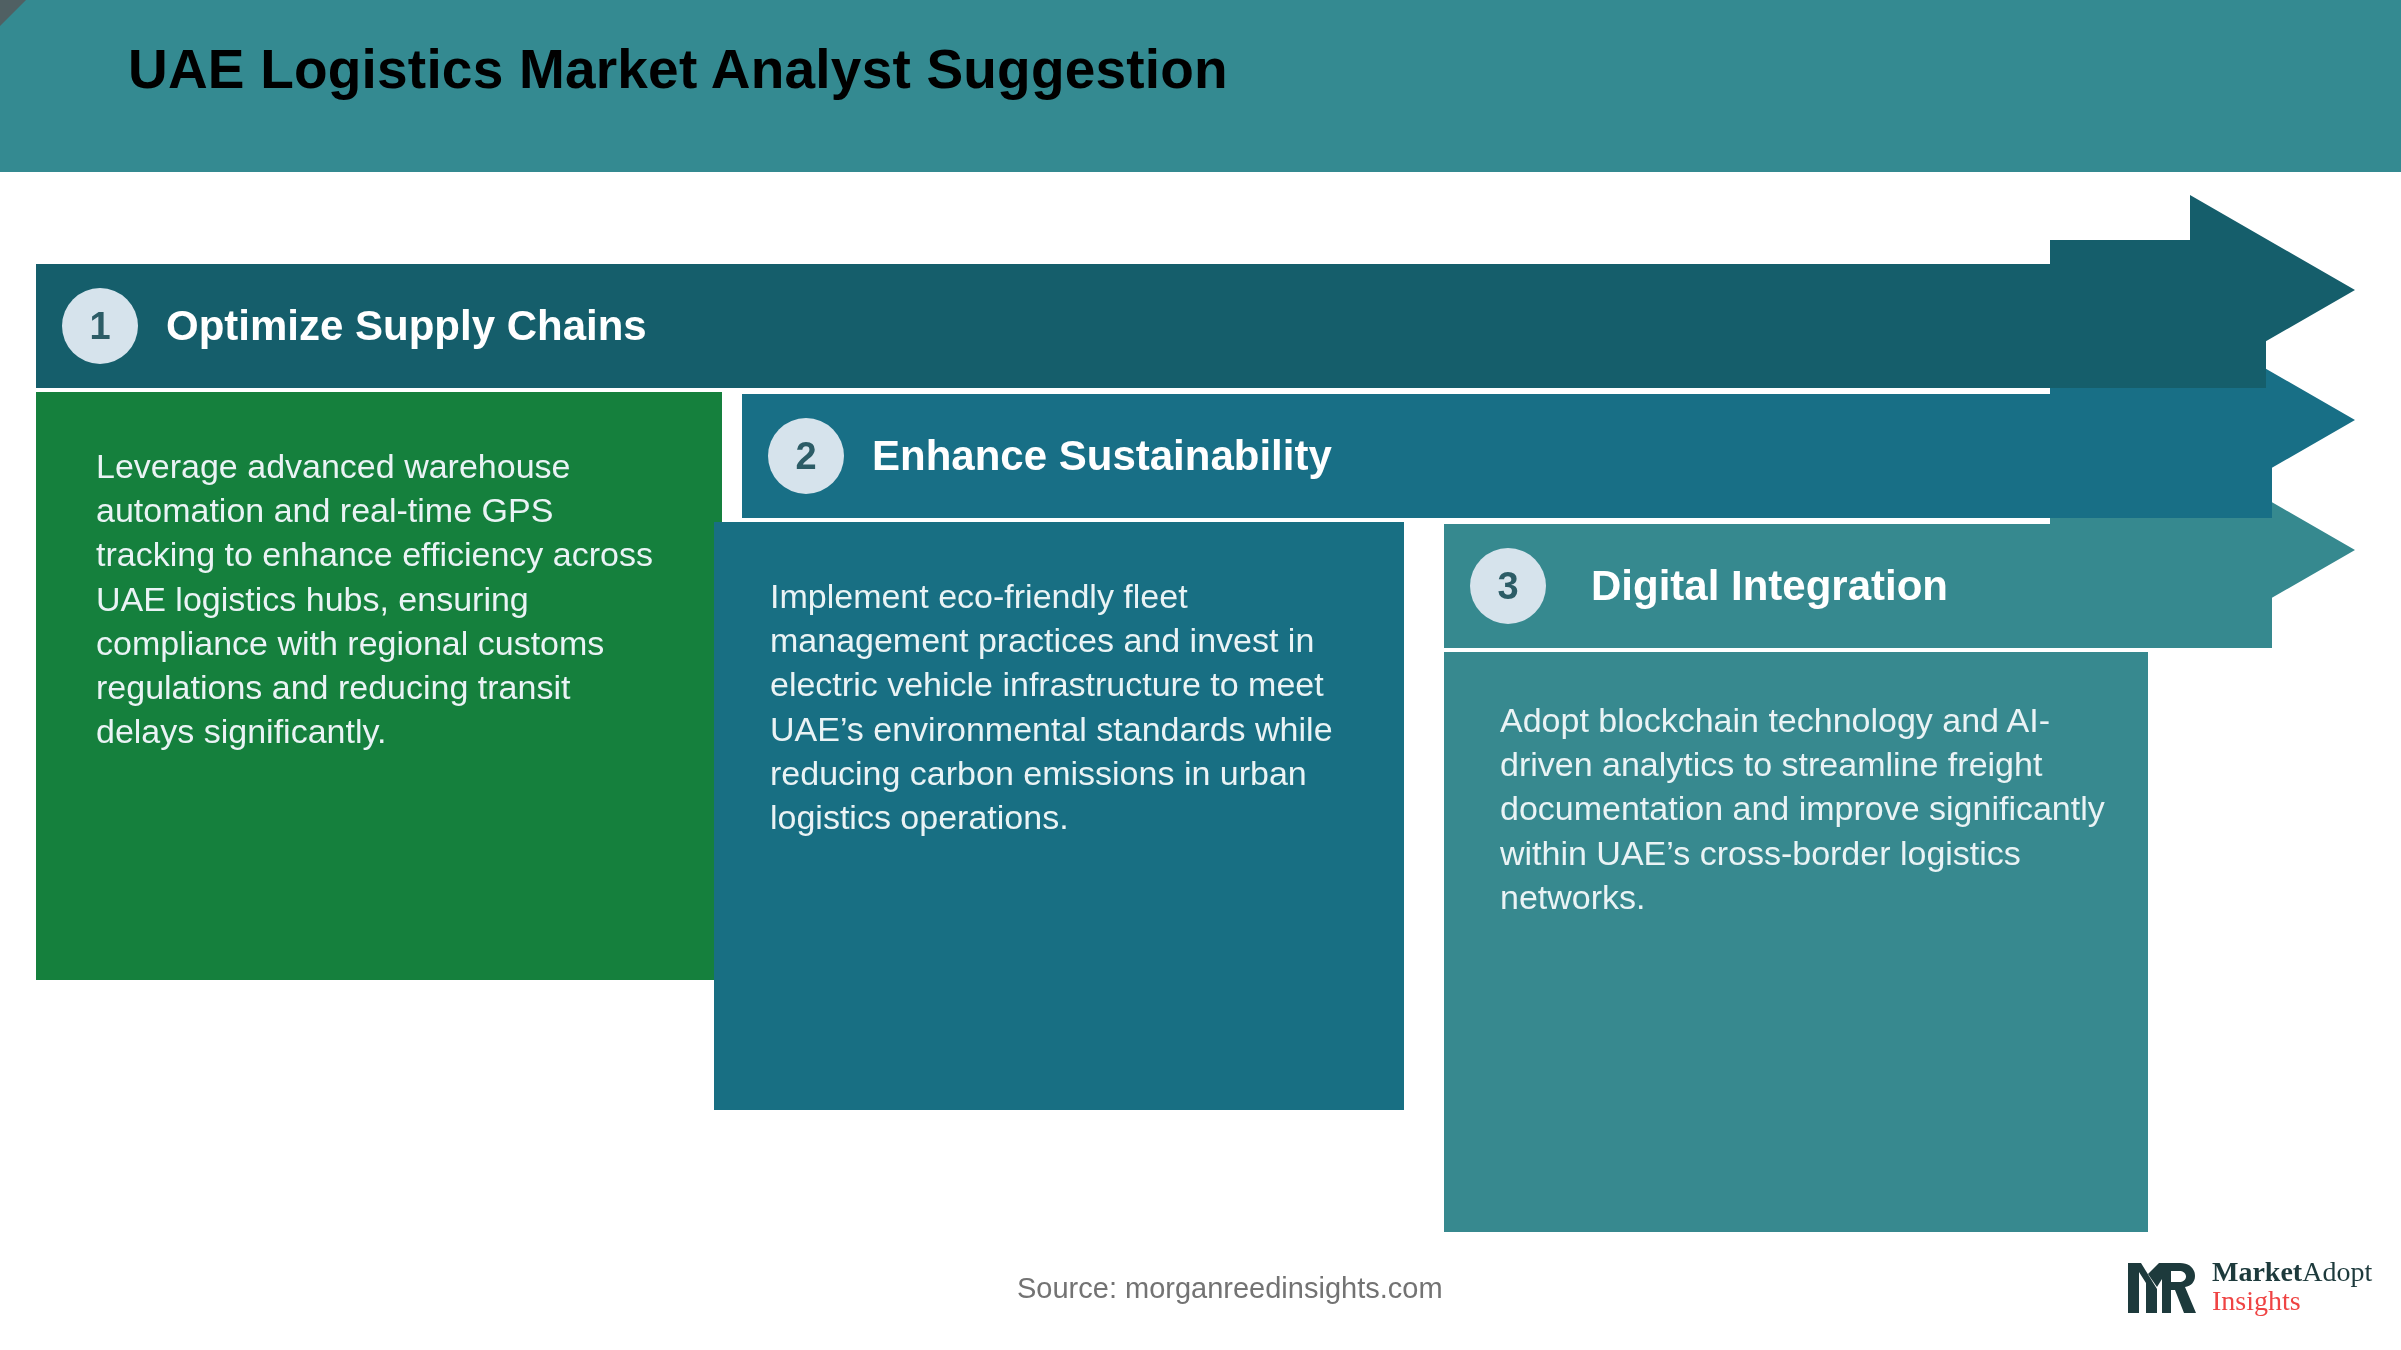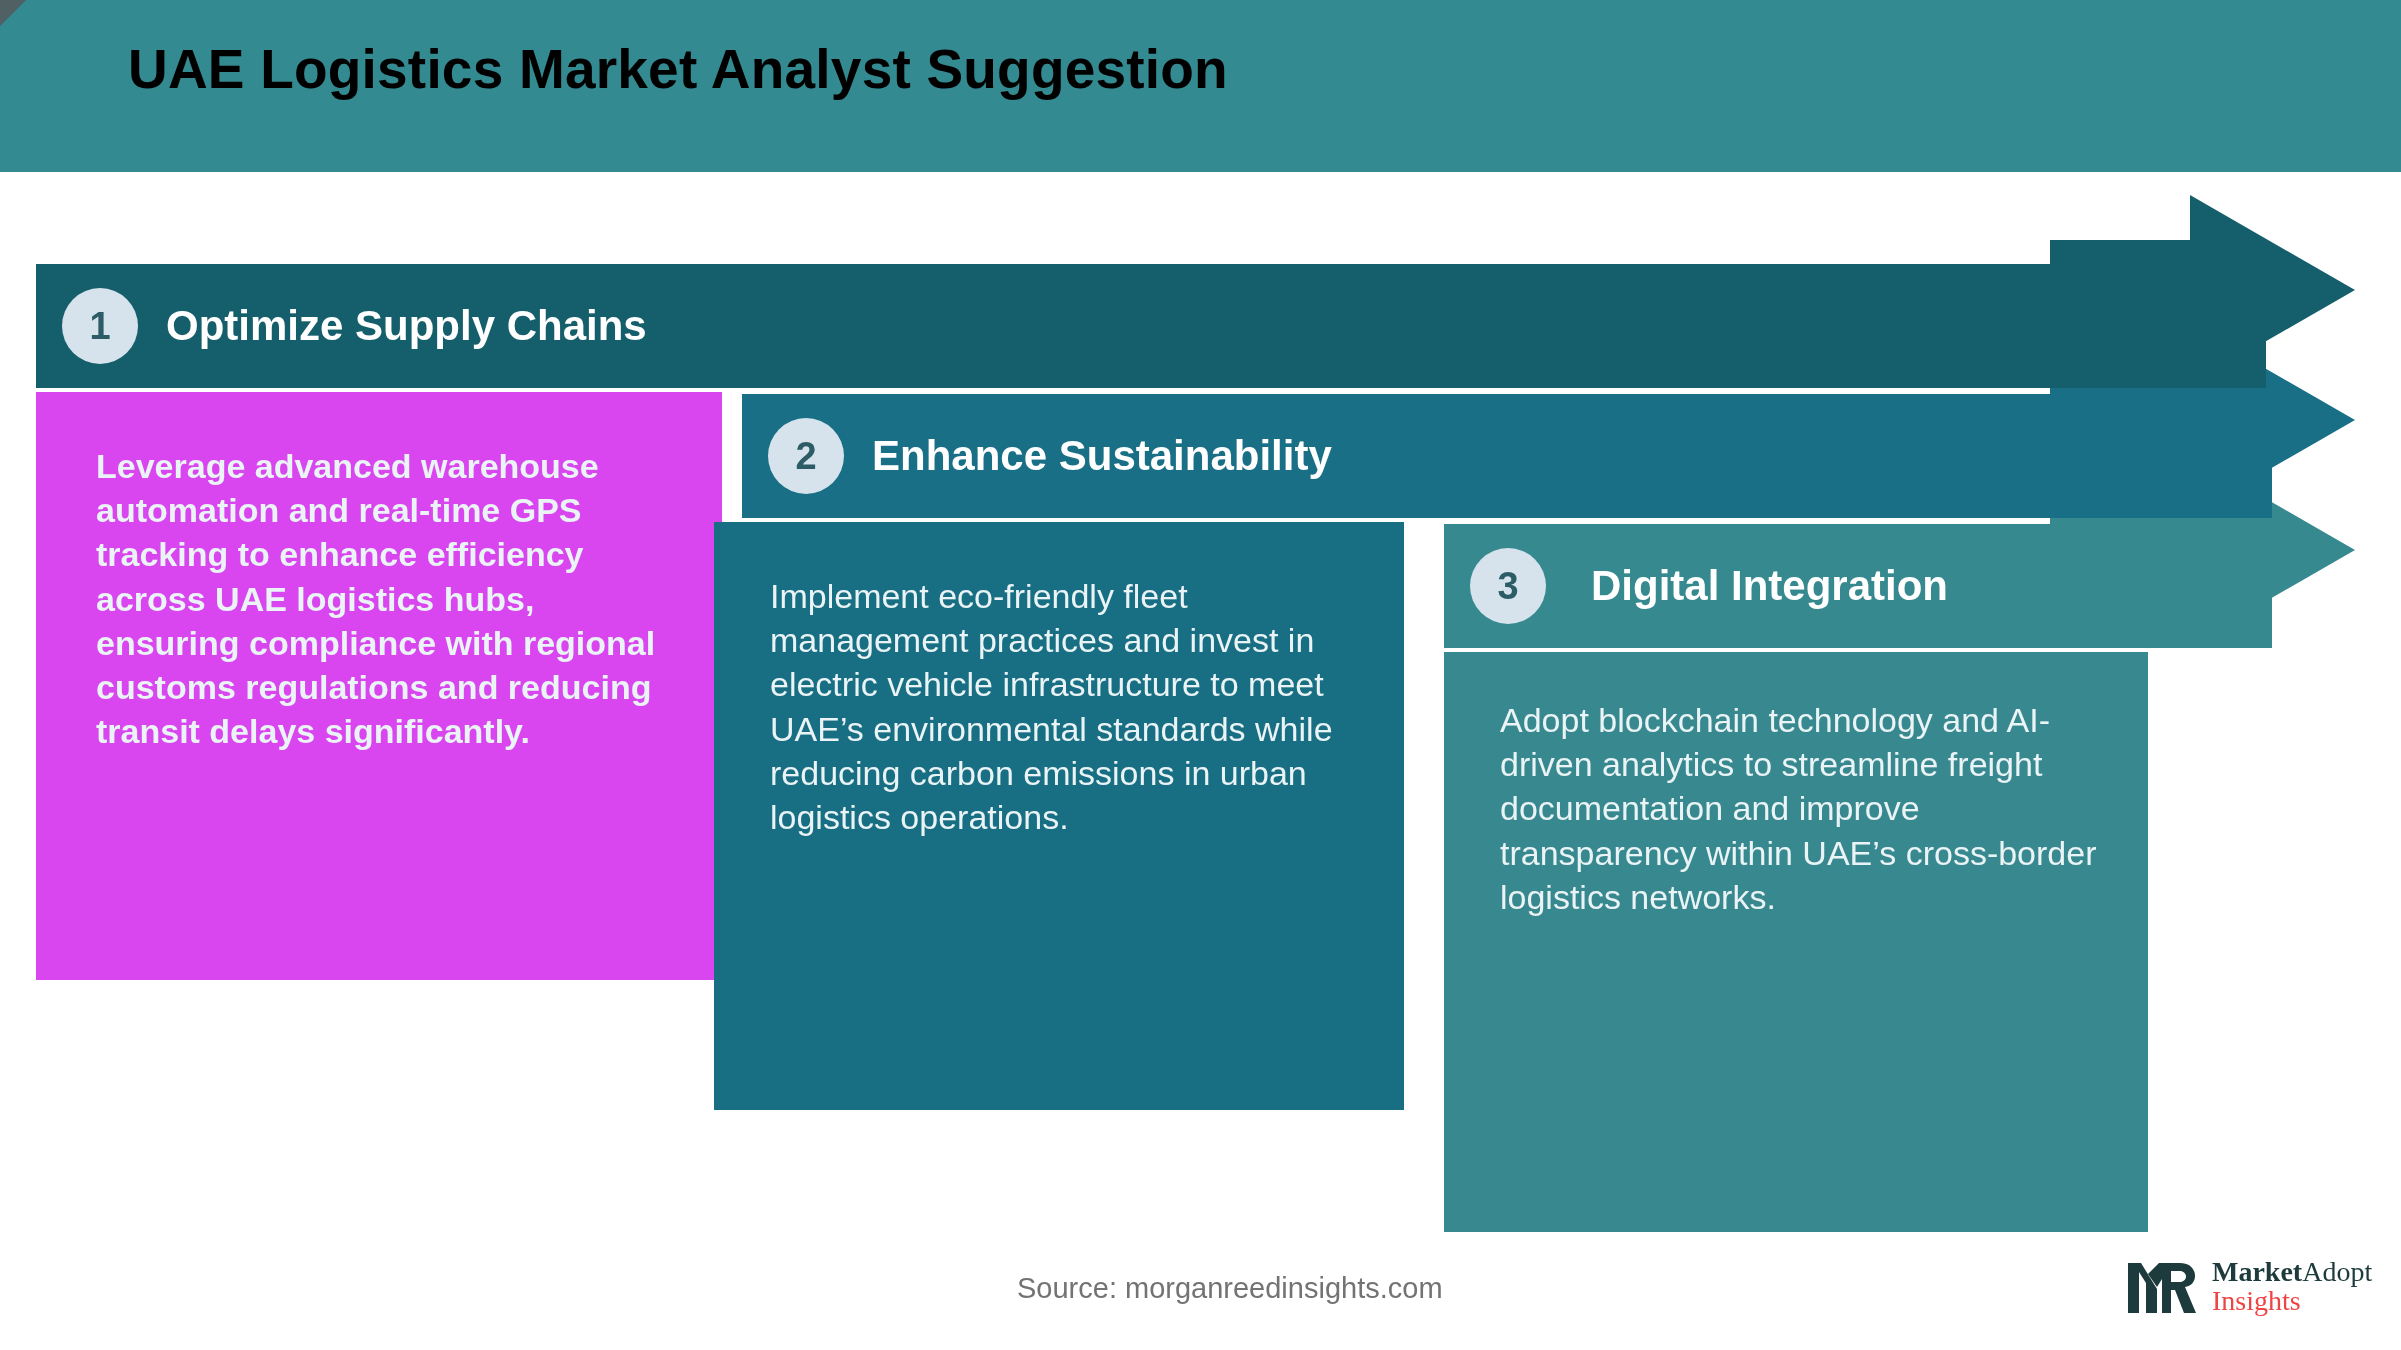--- a/index.html
+++ b/index.html
@@ -187,38 +187,38 @@
 
   <polygon points="2190,325 2355,420 2190,515 2190,470 2050,470 2050,370 2190,370" fill="#186F86"></polygon>
 
   <polygon points="2190,455 2355,550 2190,645 2190,600 2050,600 2050,500 2190,500" fill="#36898F"></polygon>
 </svg>
 
 <div class="step-header" id="step1-header" style="background: rgb(21, 94, 107);">
   <div class="badge">1</div>
   <div class="step-title">Optimize Supply Chains</div>
 </div>
-<div class="step-body" id="step1-body" style="background: #d946ef; font-weight: bold;">
+<div class="step-body" id="step1-body" style="background: #15803d;">
   <div class="step-text">Leverage advanced warehouse automation and real-time GPS tracking to enhance efficiency across UAE logistics hubs, ensuring compliance with regional customs regulations and reducing transit delays significantly.</div>
 </div>
 
 <div class="step-header" id="step2-header" style="background: rgb(24, 111, 134);">
   <div class="badge">2</div>
   <div class="step-title">Enhance Sustainability</div>
 </div>
 <div class="step-body" id="step2-body" style="background: rgb(24, 111, 131);">
   <div class="step-text">Implement eco-friendly fleet management practices and invest in electric vehicle infrastructure to meet UAE’s environmental standards while reducing carbon emissions in urban logistics operations.</div>
 </div>
 
 <div class="step-header" id="step3-header" style="background: rgb(54, 137, 143);">
   <div class="badge">3</div>
   <div class="step-title">Digital Integration</div>
 </div>
 <div class="step-body" id="step3-body" style="background: rgb(55, 137, 143);">
-  <div class="step-text">Adopt blockchain technology and AI-driven analytics to streamline freight documentation and improve transparency within UAE’s cross-border logistics networks.</div>
+  <div class="step-text">Adopt blockchain technology and AI-driven analytics to streamline freight documentation and improve significantly within UAE’s cross-border logistics networks.</div>
 </div>
 
 <div class="source-text">Source: morganreedinsights.com</div>
 
 <div class="logo">
   <svg width="74" height="56" viewBox="0 0 74 56" xmlns="http://www.w3.org/2000/svg">
     <path d="M2 54 L2 4 L15 4 L31 30 L31 54 L20 54 L20 24 L13 13 L13 54 Z" fill="#1D3A3C"></path>
     <path d="M33 4 L46 4 L31 28 L22 15 Z" fill="#1D3A3C"></path>
     <path d="M36 4 L54 4 C64 4 69 10 69 17 C69 23 65 27 59 28 L70 54 L58 54 L49 31 L45 31 L45 54 L36 54 Z M45 12 L45 23 L53 23 C57 23 60 21 60 17.5 C60 14 57 12 53 12 Z" fill="#1D3A3C"></path>
   </svg>

